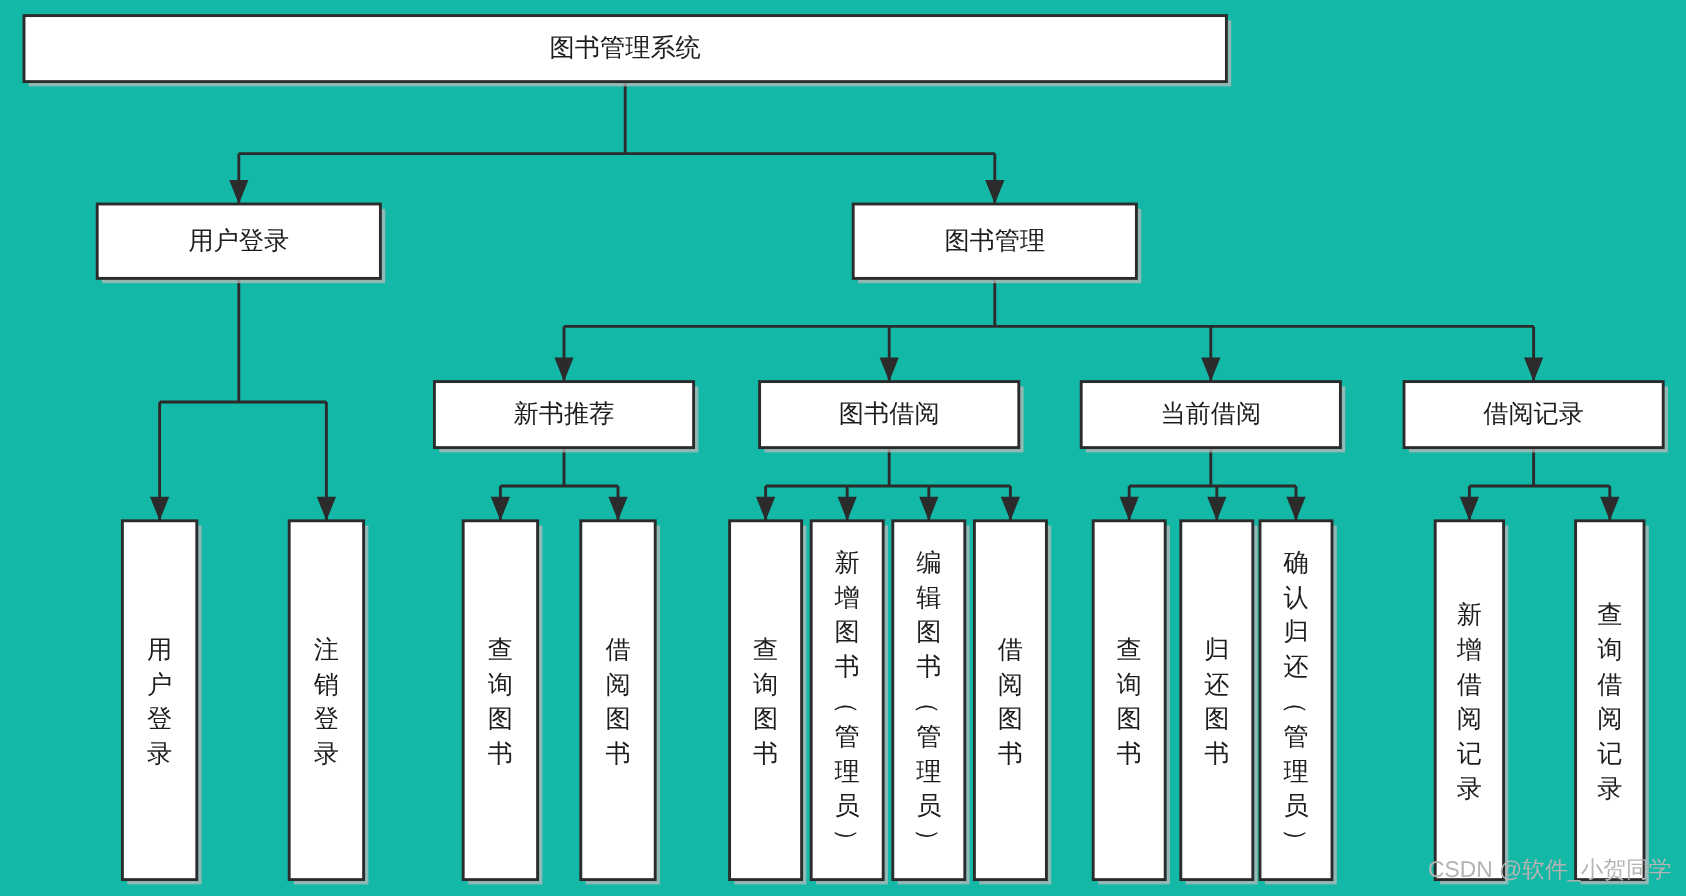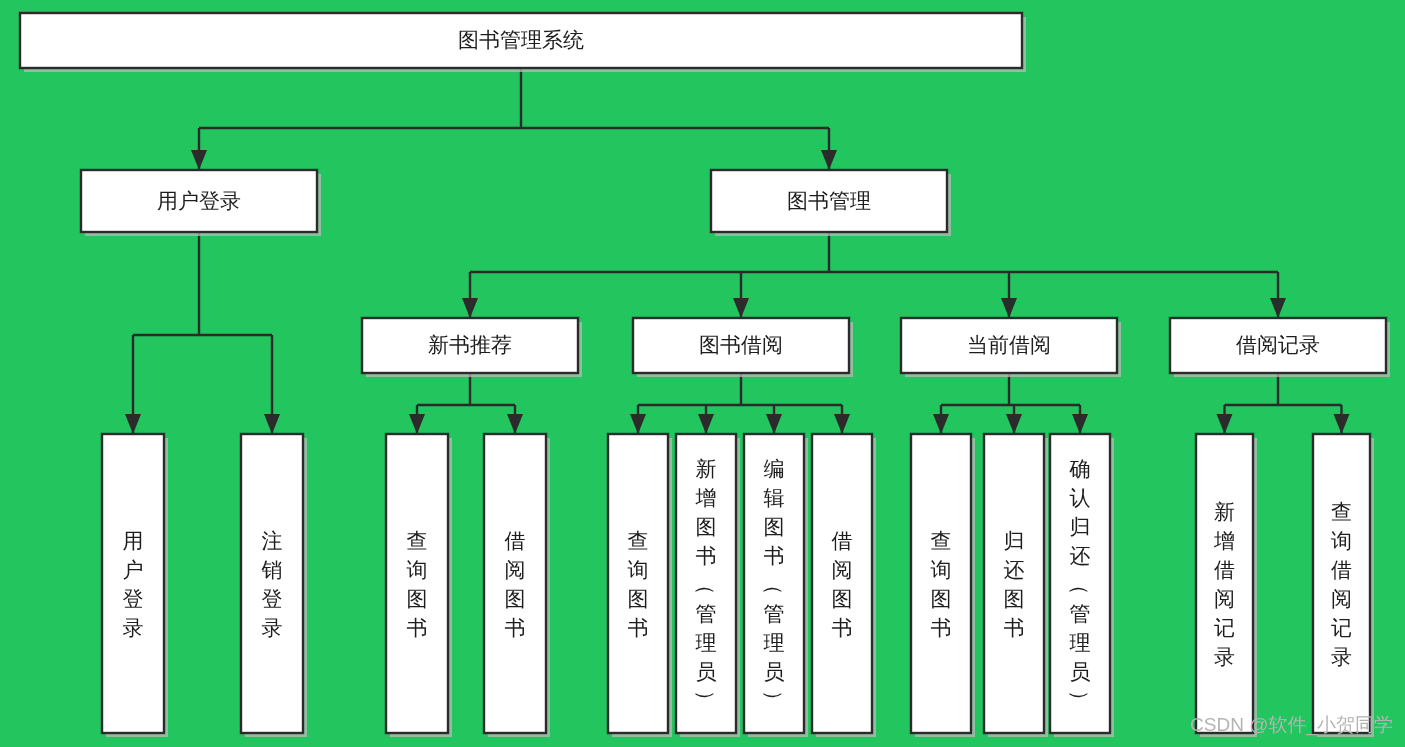--- a/index.html
+++ b/index.html
@@ -8,21 +8,21 @@
     padding: 0;
     background: #ffffff;
   }
   body {
     font-family: "Liberation Sans", "DejaVu Sans", sans-serif;
   }
   #diagram-root {
     position: relative;
     width: 1405px;
     height: 747px;
-    background: #22c55e;
+    background: #14b8a6;
     overflow: hidden;
     text-align: right;
   }
   svg.diagram-canvas {
     position: absolute;
     left: 0;
     top: 0;
     width: 1405px;
     height: 747px;
     display: block;

